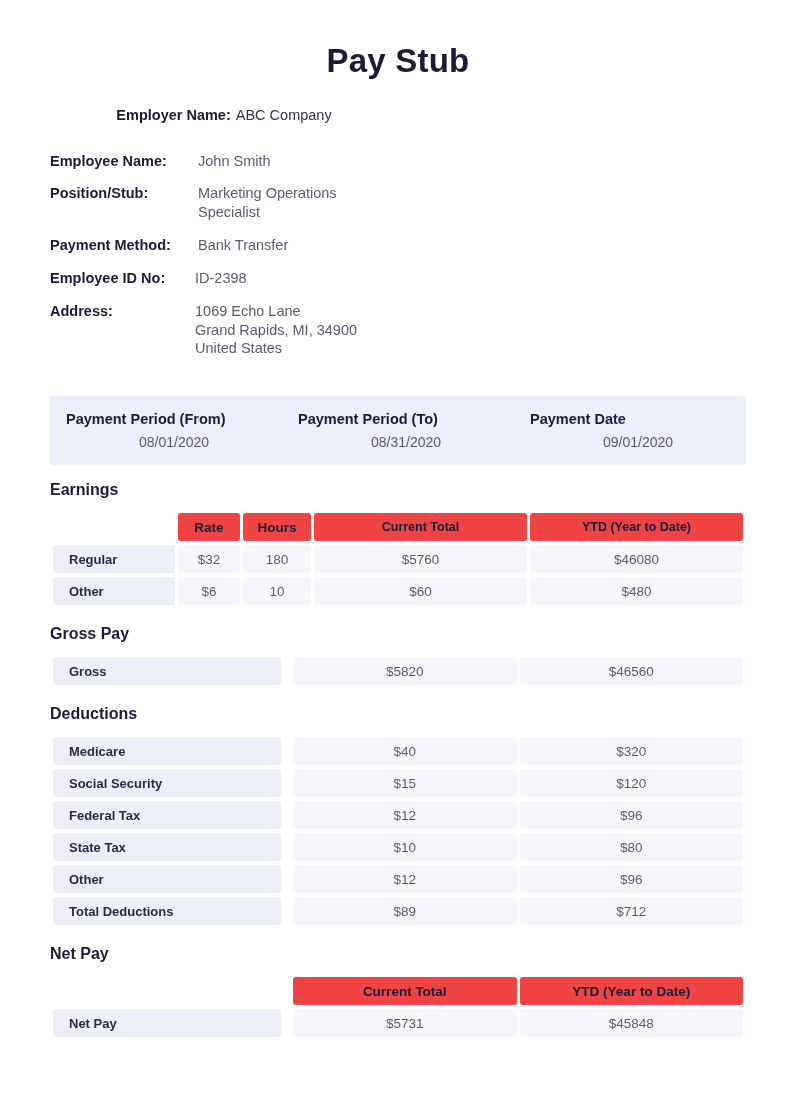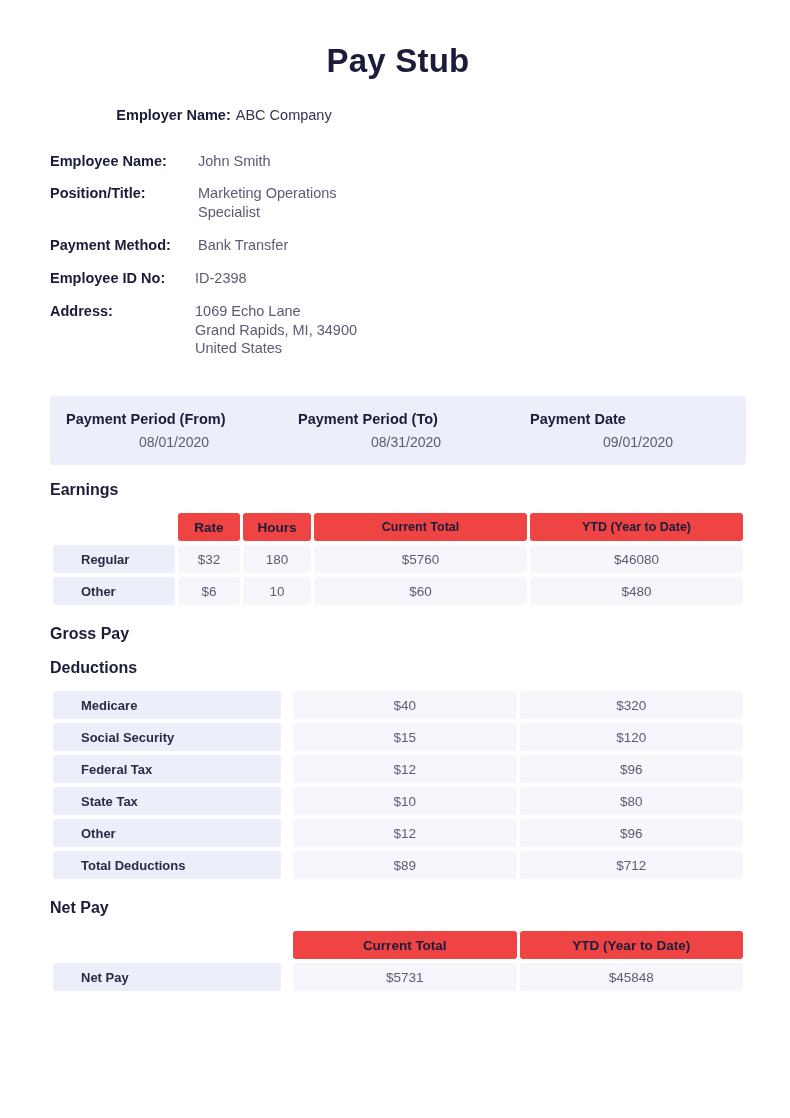--- a/index.html
+++ b/index.html
@@ -143,21 +143,21 @@
   }
   .cell.hdr {
     font-weight: bold;
     color: #1b1b3a;
     font-size: 12.5px;
   }
   .cell.hdr.big { font-size: 13.5px; }
   .cell.rowlabel {
     background: #eceefa;
     text-align: left;
-    padding-left: 28px;
+    padding-left: 16px;
     font-weight: bold;
     color: #2b2b45;
     font-size: 13px;
   }
   .cell.blank { background: transparent; }
   .cell.value { background: #f6f7fc; }
 
   .col-label { width: 122px; }
   .col-rate { width: 62px; }
   .col-hours { width: 68px; }
@@ -179,21 +179,21 @@
     </div>
   </div>
 
   <div class="emp-grid">
     <div class="emp-col left">
       <div class="emp-line">
         <span class="lbl">Employee Name:</span>
         <span class="val">John Smith</span>
       </div>
       <div class="emp-line">
-        <span class="lbl">Position/Title:</span>
+        <span class="lbl">Position/Stub:</span>
         <span class="val">Marketing Operations Specialist</span>
       </div>
       <div class="emp-line">
         <span class="lbl">Payment Method:</span>
         <span class="val">Bank Transfer</span>
       </div>
     </div>
     <div class="emp-col right">
       <div class="emp-line">
         <span class="lbl">Employee ID No:</span>
@@ -251,20 +251,36 @@
         <td class="cell rowlabel">Other</td>
         <td class="cell value">$6</td>
         <td class="cell value">10</td>
         <td class="cell value">$60</td>
         <td class="cell value">$480</td>
       </tr>
     </tbody>
   </table>
 
   <div class="section-title">Gross Pay</div>
+  <table class="pt">
+    <colgroup>
+      <col class="wide-label">
+        <col class="spacer-col">
+        <col>
+        <col>
+    </colgroup>
+    <tbody>
+      <tr>
+        <td class="cell rowlabel">Gross</td>
+        <td class="cell blank"></td>
+        <td class="cell value">$5820</td>
+        <td class="cell value">$46560</td>
+      </tr>
+    </tbody>
+  </table>
 
   <div class="section-title">Deductions</div>
   <table class="pt">
     <colgroup>
       <col class="wide-label">
         <col class="spacer-col">
         <col>
         <col>
     </colgroup>
     <tbody>

